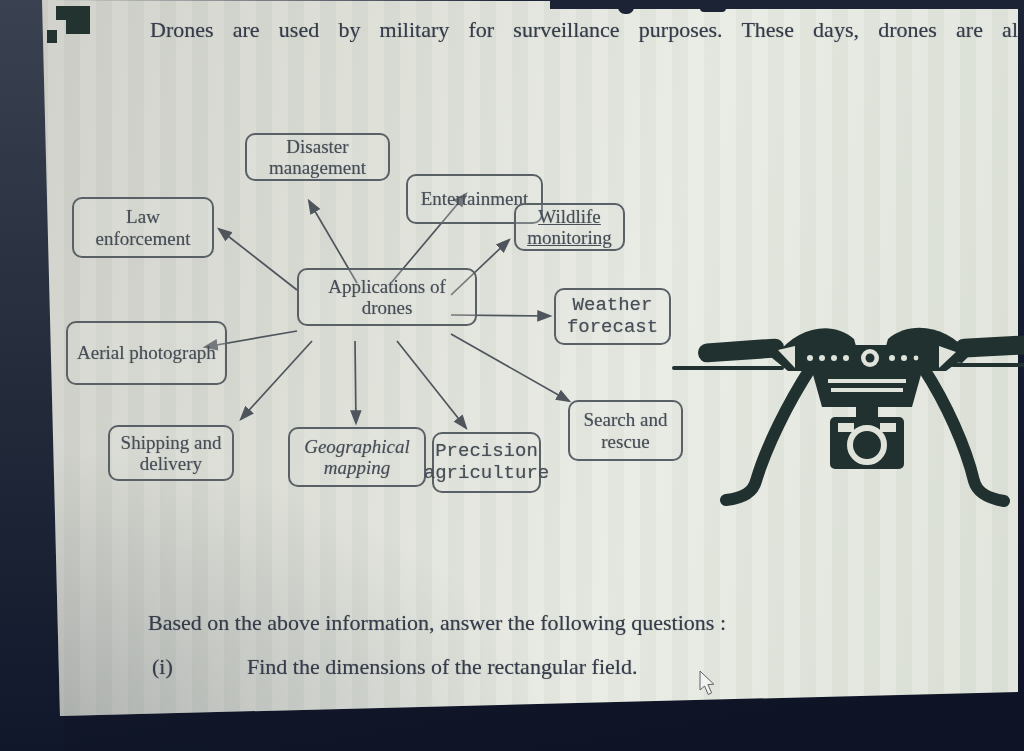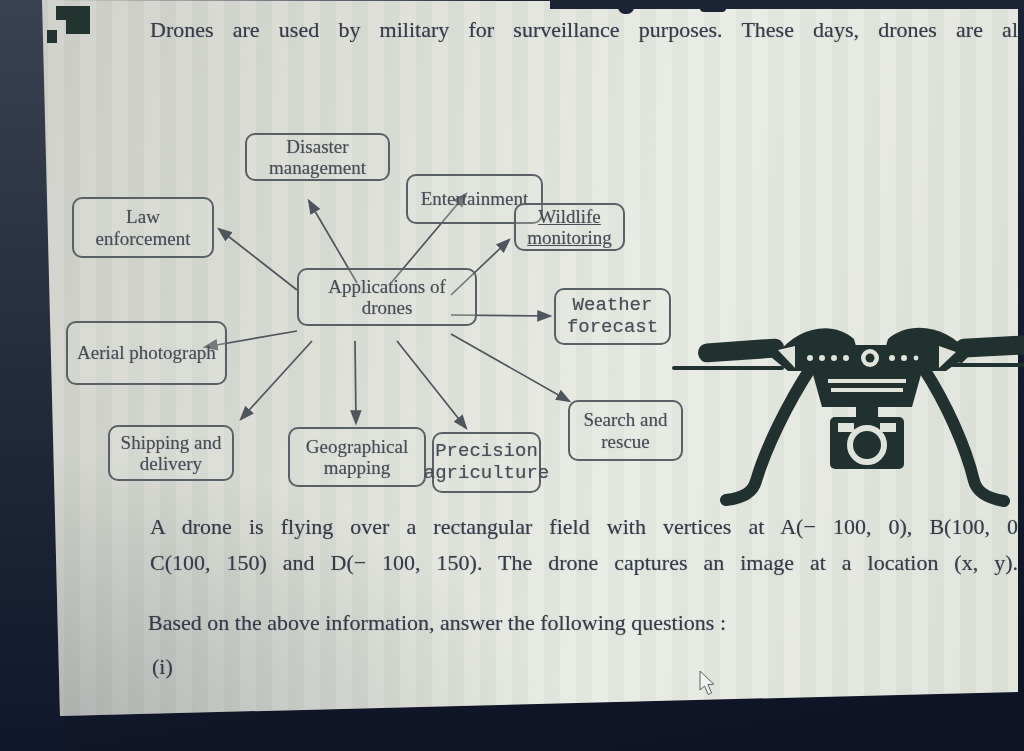--- a/index.html
+++ b/index.html
@@ -46,21 +46,21 @@
     color:#474e57;font-size:19px;line-height:1.12;padding:2px 4px;box-sizing:border-box;
     text-shadow:0 0 1px rgba(70,76,88,.5);background:rgba(228,231,223,.25);}
   .ncen{left:297px;top:268px;width:180px;height:58px;}
   .n0{left:245px;top:133px;width:145px;height:48px;}
   .n1{left:406px;top:140px;width:137px;height:50px;margin-top:34px;}
   .n2{left:72px; top:197px;width:142px;height:61px;}
   .n3{left:514px;top:203px;width:111px;height:48px;text-decoration:underline;}
   .n4{left:554px;top:288px;width:117px;height:57px;font-family:Liberation Mono, monospace;}
   .n5{left:66px; top:321px;width:161px;height:64px;}
   .n6{left:108px;top:425px;width:126px;height:56px;}
-  .n7{left:288px;top:427px;width:138px;height:60px;}
+  .n7{left:288px;top:427px;width:138px;height:60px;font-style:italic;}
   .n8{left:432px;top:432px;width:109px;height:61px;font-family:Liberation Mono, monospace;}
   .n9{left:568px;top:400px;width:115px;height:61px;}
   .arrows,.drone,.cursor{position:absolute;}
   .arrows{left:0;top:0;}
   .drone{left:660px;top:295px;}
   .cursor{left:699px;top:671px;}
 </style>
 </head>
 <body>
 
@@ -146,29 +146,26 @@
         <rect x="220" y="128" width="16" height="9"></rect>
       </g>
       <circle cx="210" cy="63" r="4.5" fill="#20312f"></circle>
       <circle cx="207" cy="150" r="17" fill="#20312f" stroke="#dfe3da" stroke-width="6"></circle>
       <g fill="none" stroke="#20312f" stroke-width="12" stroke-linecap="round">
         <path d="M150,74 C128,108 106,152 96,186 C93,197 84,203 66,205"></path>
         <path d="M264,74 C286,108 306,152 314,186 C317,197 326,203 344,206"></path>
       </g>
     </svg>
 
-    <div class="txt problem">
-      <div class="jline">A drone is flying over a rectangular field with vertices at A(− 100, 0), B(100, 0</div>
-      <div class="jline">C(100, 150) and D(− 100, 150). The drone captures an image at a location (x, y).</div>
-    </div>
 
     <div class="txt instruction">Based on the above information, answer the following questions :</div>
 
     <div class="txt question">
       <span class="qnum">(i)</span>
+      <span class="nline">Find the dimensions of the rectangular field.</span>
     </div>
 
     <svg class="cursor" width="18" height="26" viewBox="0 0 18 26">
       <polygon points="1,0 1,19 5.6,15 9.2,23.5 12.6,21.8 8.9,13.6 14.8,13.2" fill="#f2f3f0" stroke="#5a6068" stroke-width="1"></polygon>
     </svg>
 
   </div>
 </div>
 
 </body></html>

